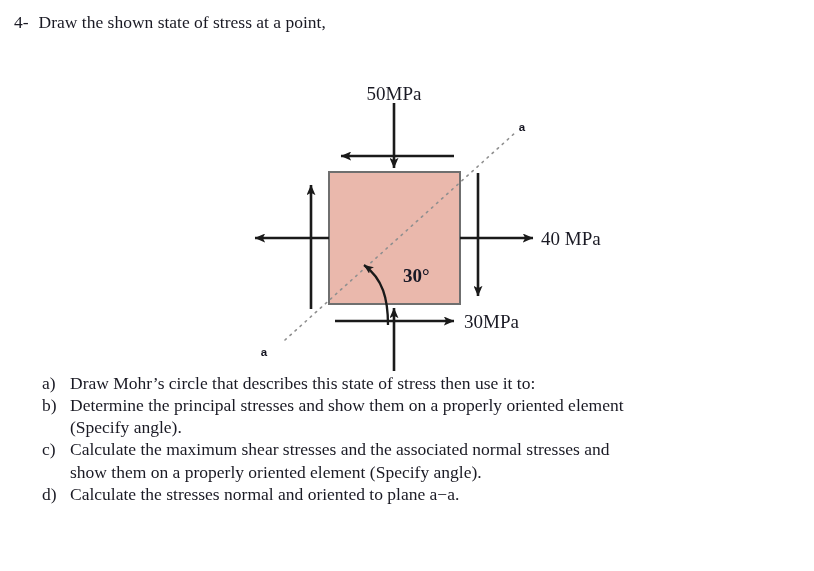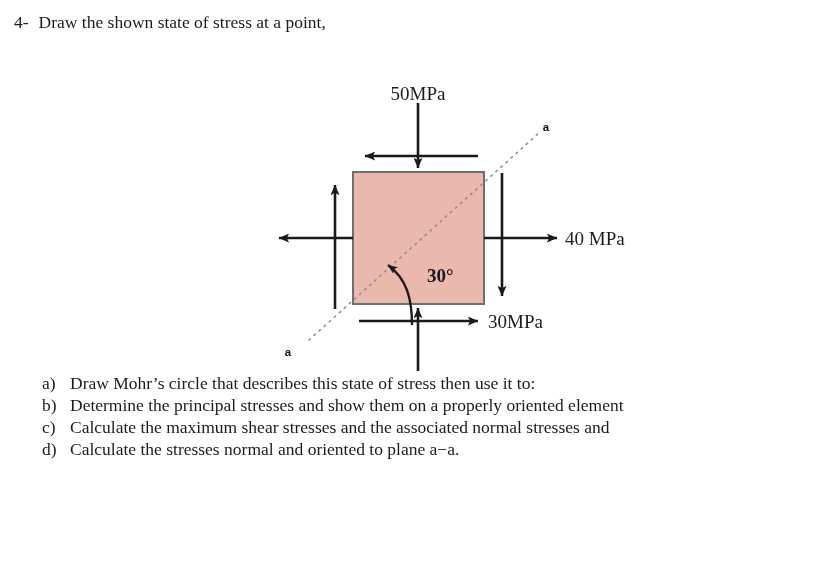--- a/index.html
+++ b/index.html
@@ -26,21 +26,21 @@
     align-items: baseline;
     gap: 10px;
     font-size: 17.5px;
     white-space: nowrap;
   }
   #question-header .q-num { font-weight: 400; }
 
   
   #stress-diagram {
     position: absolute;
-    left: 252px;
+    left: 228px;
     top: 75px;
     width: 430px;
     height: 300px;
     text-align: center;
   }
   #stress-diagram svg { display: block; }
 
   .dlabel {
     font-family: "Liberation Serif", "DejaVu Serif", serif;
     font-size: 19px;
@@ -139,26 +139,28 @@
     <div class="sq-item">
       <div class="sq-marker">a)</div>
       <div class="sq-text">
         <div>Draw Mohr’s circle that describes this state of stress then use it to:</div>
       </div>
     </div>
     <div class="sq-item">
       <div class="sq-marker">b)</div>
       <div class="sq-text">
         <div>Determine the principal stresses and show them on a properly oriented element</div>
+        <div>(Specify angle).</div>
       </div>
     </div>
     <div class="sq-item">
       <div class="sq-marker">c)</div>
       <div class="sq-text">
         <div>Calculate the maximum shear stresses and the associated normal stresses and</div>
+        <div>show them on a properly oriented element (Specify angle).</div>
       </div>
     </div>
     <div class="sq-item">
       <div class="sq-marker">d)</div>
       <div class="sq-text">
         <div>Calculate the stresses normal and oriented to plane a−a.</div>
       </div>
     </div>
   </div>
 

